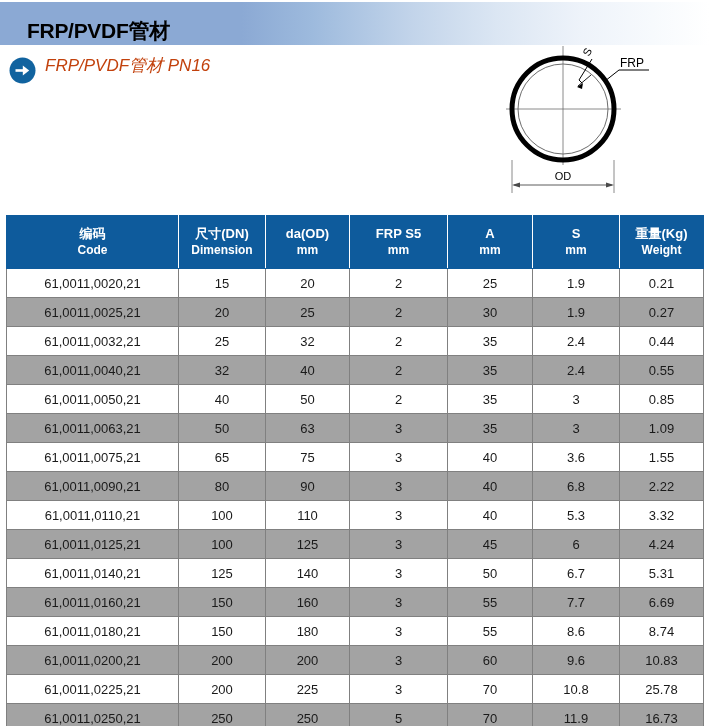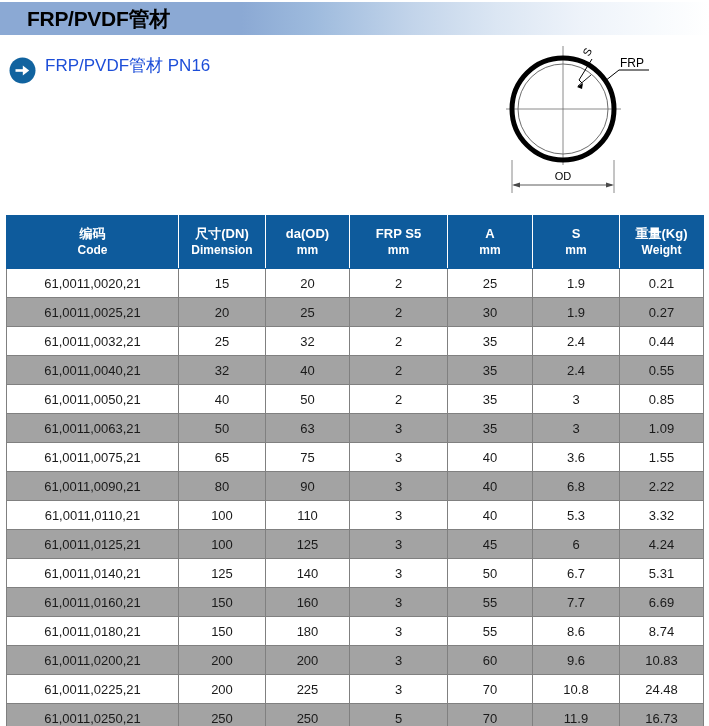--- a/index.html
+++ b/index.html
@@ -14,32 +14,32 @@
     overflow: hidden;
     position: relative;
   }
 
   
   .banner {
     position: absolute;
     left: 0;
     top: 2px;
     width: 709px;
-    height: 33px;
+    height: 43px;
     background: linear-gradient(to right,
         #8ba9d4 0%,
         #8ba9d4 34%,
         #9dbadd 44%,
         #c2d4ea 58%,
         #dbe6f3 70%,
         #eef3fa 82%,
         #f7fafd 92%,
         #ffffff 100%);
     display: flex;
-    align-items: center;
+    align-items: flex-end;
   }
   .banner-inner {
     display: flex;
     align-items: baseline;
     padding-left: 27px;
   }
   .banner-title-cn {
     font-size: 21px;
     font-weight: bold;
     color: #000000;
@@ -67,23 +67,24 @@
     width: 27px;
     height: 27px;
     flex: 0 0 27px;
     margin-top: 2px;
   }
   .product-text {
     margin-left: 9px;
   }
   .product-title {
     font-size: 17px;
-    color: #1d4ed8;
+    color: #c2410c;
     line-height: 21px;
     white-space: nowrap;
+    font-style: italic;
   }
   .product-subtitle {
     font-size: 14px;
     color: #2b2b2b;
     line-height: 19px;
     margin-top: 2px;
     white-space: nowrap;
   }
 
   
@@ -377,21 +378,21 @@
           <td>9.6</td>
           <td>10.83</td>
         </tr>
         <tr>
           <td>61,0011,0225,21</td>
           <td>200</td>
           <td>225</td>
           <td>3</td>
           <td>70</td>
           <td>10.8</td>
-          <td>24.48</td>
+          <td>25.78</td>
         </tr>
         <tr class="alt">
           <td>61,0011,0250,21</td>
           <td>250</td>
           <td>250</td>
           <td>5</td>
           <td>70</td>
           <td>11.9</td>
           <td>16.73</td>
         </tr>

